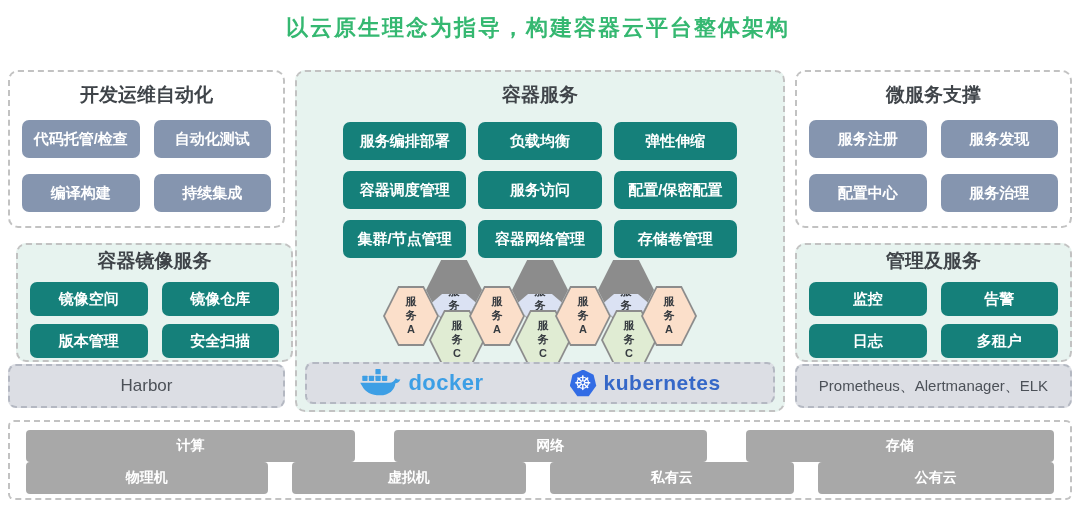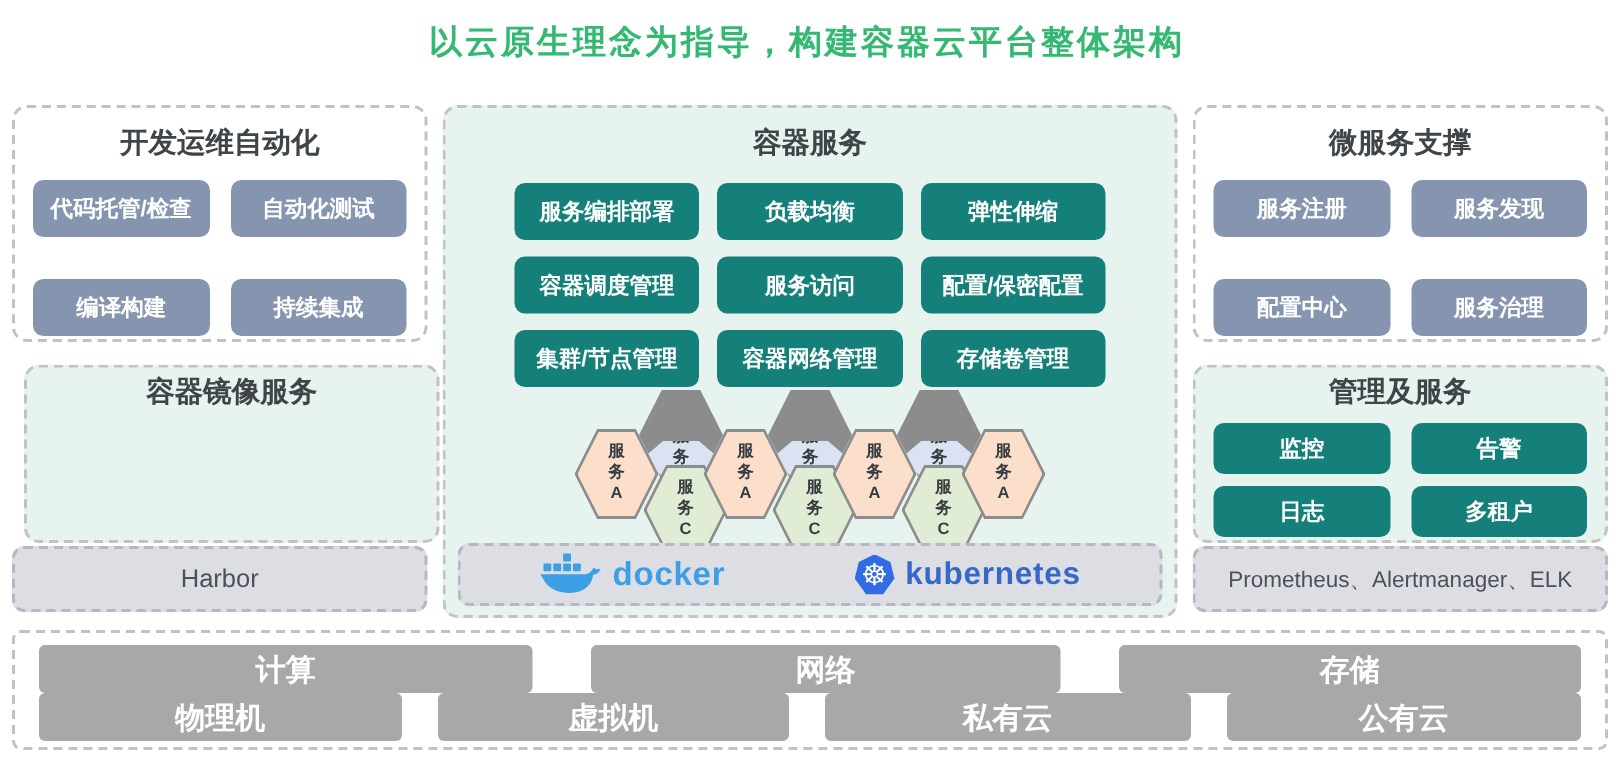--- a/index.html
+++ b/index.html
@@ -19,21 +19,21 @@
   }
   .panel.mint{background:var(--mint);}
   #panel-devops   {left:8px;  top:70px;  width:277px;height:158px;}
   #panel-registry {left:16px;  top:243px; width:277px;height:119px;}
   #panel-container{left:295px;top:70px;  width:490px;height:342px;}
   #panel-micro    {left:795px;top:70px;  width:277px;height:158px;}
   #panel-mgmt     {left:795px;top:243px; width:277px;height:119px;}
   .panel-title{text-align:center;font-size:19px;font-weight:700;color:var(--text-dark);margin-top:10px;}
   .panel.tight .panel-title{margin-top:3px;}
   
-  .btn-grid2{display:grid;grid-template-columns:1fr 1fr;gap:28px 14px;padding:12px 12px 0 12px;}
+  .btn-grid2{display:grid;grid-template-columns:1fr 1fr;gap:16px 14px;padding:12px 12px 0 12px;}
   .panel.tight .btn-grid2{padding-top:8px;gap:8px 14px;}
   .btn{
     height:38px;border-radius:7px;color:#fff;font-size:15px;font-weight:700;
     display:flex;align-items:center;justify-content:center;white-space:nowrap;
   }
   .panel.tight .btn{height:34px;}
   .slate{background:var(--slate);}
   .teal{background:var(--teal);}
   .btn-grid3{display:grid;grid-template-columns:1fr 1fr 1fr;gap:11px 12px;padding:14px 46px 0 46px;}
   
@@ -85,21 +85,21 @@
   .k8s-hept span{color:#fff;font-size:20px;line-height:1;font-family:"DejaVu Sans",sans-serif;}
   
   #infra{
     position:absolute;left:8px;top:420px;width:1064px;height:80px;box-sizing:border-box;
     border:2px dashed var(--panel-border);border-radius:6px;background:#fff;
     padding:8px 16px;display:flex;flex-direction:column;justify-content:space-between;
   }
   .infra-row{display:flex;justify-content:space-between;}
   .infra-bar{
     background:var(--infra-gray);border-radius:4px;height:32px;
-    color:#fff;font-size:20px;font-weight:700;
+    color:#fff;font-size:14px;font-weight:700;
     display:flex;align-items:center;justify-content:center;text-align:right;
   }
   .w1-0{width:32%}.w1-1{width:30.5%}.w1-2{width:30%}
   .w2-0{width:23.5%}.w2-1{width:22.8%}.w2-2{width:23.7%}.w2-3{width:23%}
 </style>
 </head>
 <body>
 
 <div id="stage">
 
@@ -110,20 +110,26 @@
     <div class="btn-grid2">
       <div class="btn slate">代码托管/检查</div>
       <div class="btn slate">自动化测试</div>
       <div class="btn slate">编译构建</div>
       <div class="btn slate">持续集成</div>
     </div>
   </div>
 
   <div class="panel mint tight" id="panel-registry">
     <div class="panel-title">容器镜像服务</div>
+    <div class="btn-grid2">
+      <div class="btn teal">镜像空间</div>
+      <div class="btn teal">镜像仓库</div>
+      <div class="btn teal">版本管理</div>
+      <div class="btn teal">安全扫描</div>
+    </div>
   </div>
   <div class="gray-bar" id="bar-harbor">Harbor</div>
 
   <div class="panel mint" id="panel-container">
     <div class="panel-title">容器服务</div>
     <div class="btn-grid3">
       <div class="btn teal">服务编排部署</div>
       <div class="btn teal">负载均衡</div>
       <div class="btn teal">弹性伸缩</div>
       <div class="btn teal">容器调度管理</div>

